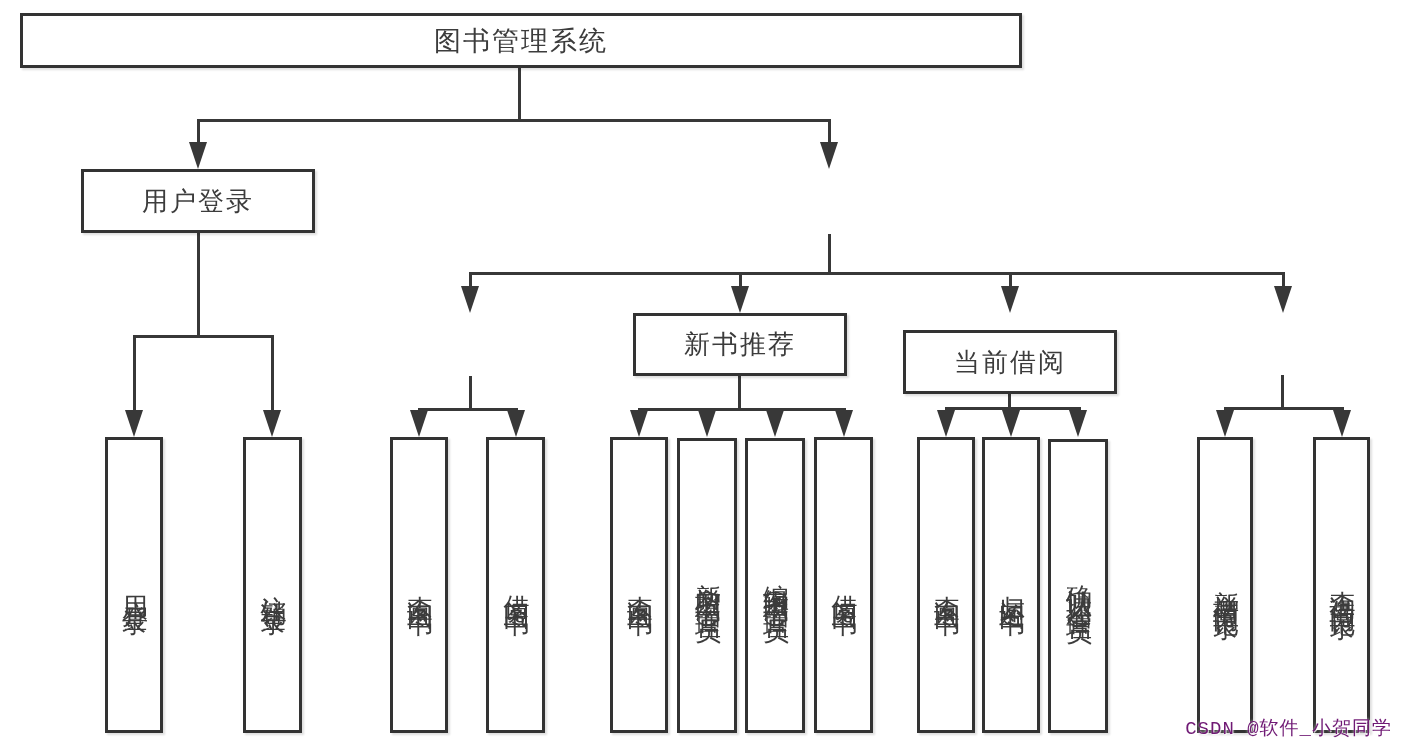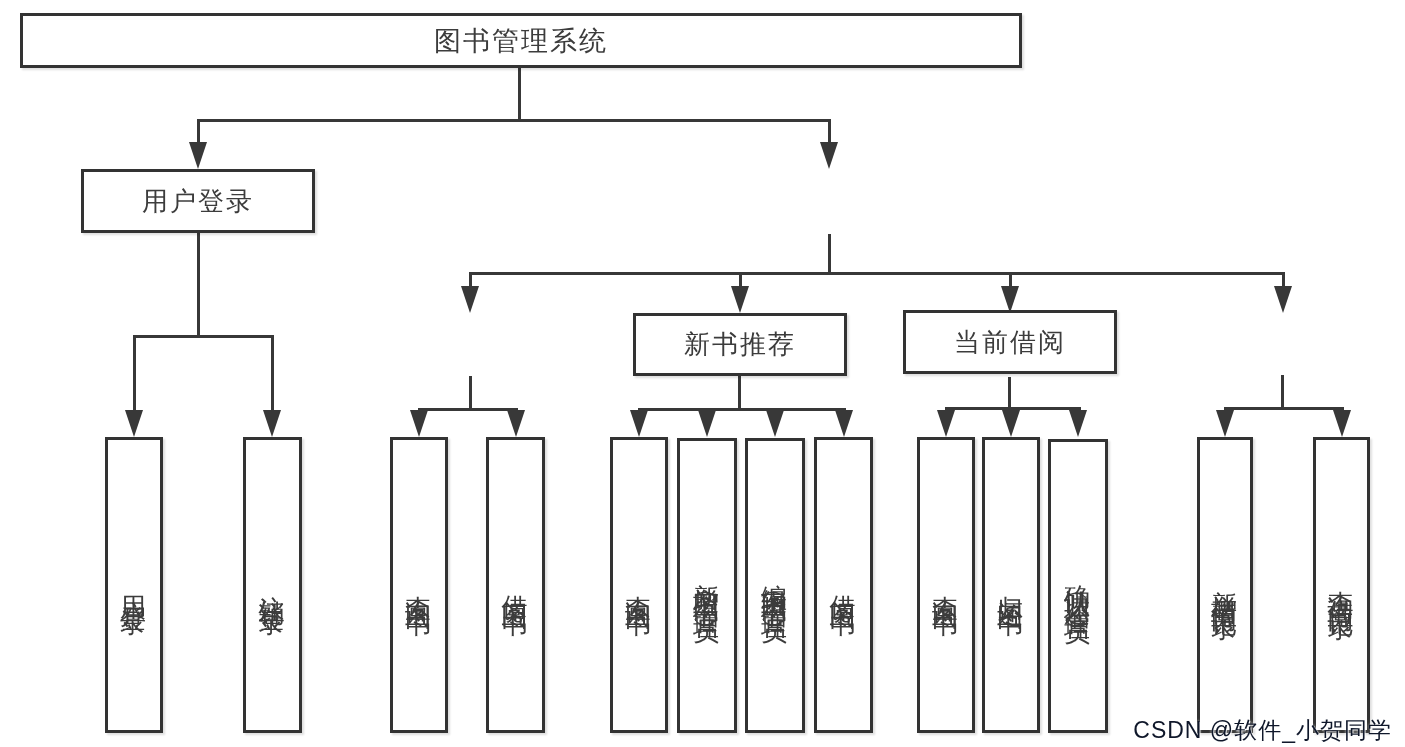--- a/index.html
+++ b/index.html
@@ -1,18 +1,18 @@
 <!DOCTYPE html>
 <html><head>
 <meta charset="utf-8">
 <style>
   html,body { margin:0; padding:0; background:#ffffff; }
   .canvas {
     position:relative; width:1405px; height:747px; background:#ffffff;
-    font-family:Liberation Sans, sans-serif;
+    font-family:Liberation Mono, monospace;
     color:#3c3c3c; overflow:hidden;
   }
   .line { position:absolute; background:#383838; }
   .arrow {
     position:absolute; width:0; height:0;
     border-left:9px solid transparent; border-right:9px solid transparent;
     border-top:27px solid #383838;
   }
   .node {
     position:absolute; background:#ffffff; border:3px solid #333333;
@@ -20,22 +20,22 @@
     font-size:26px; letter-spacing:2px; white-space:nowrap;
     box-shadow:2px 2px 2px rgba(0,0,0,0.13);
   }
   .vnode {
     writing-mode:vertical-rl; text-orientation:mixed;
     font-size:26px; letter-spacing:5px; white-space:normal;
     padding:4px 0;
   }
   .root-node { font-size:27px; }
   .watermark {
-    position:absolute; z-index:5; font-size:23px; letter-spacing:1px;
-    color:#0f172a; white-space:nowrap;
+    position:absolute; z-index:5; font-size:19px; letter-spacing:1px;
+    color:#701a75; white-space:nowrap;
     text-shadow:0 0 3px rgba(255,255,255,0.9), 1px 1px 0 rgba(255,255,255,0.7);
   }
 </style>
 </head>
 <body>
 
 <div class="canvas">
 
   <div class="line" style="left:518px;top:68px;width:3px;height:51px"></div>
   <div class="line" style="left:197px;top:119px;width:634px;height:3px"></div>
@@ -83,21 +83,21 @@
   <div class="line" style="left:1281px;top:375px;width:3px;height:32px"></div>
   <div class="line" style="left:1224px;top:407px;width:120px;height:3px"></div>
   <div class="arrow" style="left:1216px;top:410px"></div>
   <div class="arrow" style="left:1333px;top:410px"></div>
 
   <div class="node root-node" style="left:20px;top:13px;width:1002px;height:55px">图书管理系统</div>
 
   <div class="node" style="left:81px;top:169px;width:234px;height:64px">用户登录</div>
 
   <div class="node" style="left:633px;top:313px;width:214px;height:63px">新书推荐</div>
-  <div class="node" style="left:903px;top:310px;width:214px;height:64px">当前借阅</div>
+  <div class="node" style="left:903px;top:330px;width:214px;height:64px">当前借阅</div>
 
   <div class="node vnode" style="left:105px;top:437px;width:58px;height:296px">用户登录</div>
   <div class="node vnode" style="left:243px;top:437px;width:59px;height:296px">注销登录</div>
 
   <div class="node vnode" style="left:390px;top:437px;width:58px;height:296px">查询图书</div>
   <div class="node vnode" style="left:486px;top:437px;width:59px;height:296px">借阅图书</div>
 
   <div class="node vnode" style="left:610px;top:437px;width:58px;height:296px">查询图书</div>
   <div class="node vnode" style="left:677px;top:438px;width:60px;height:295px">新增图书（管理员）</div>
   <div class="node vnode" style="left:745px;top:438px;width:60px;height:295px">编辑图书（管理员）</div>

